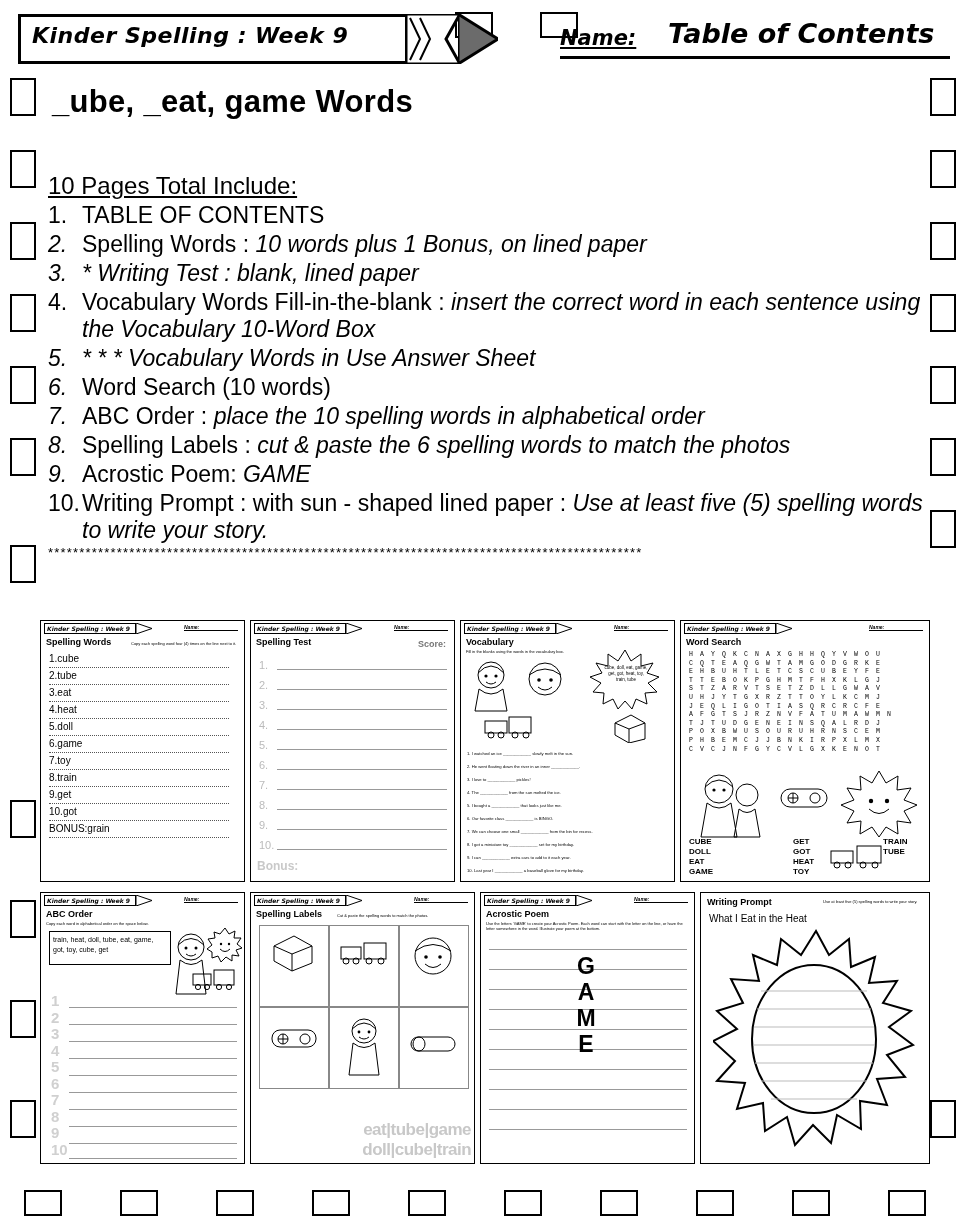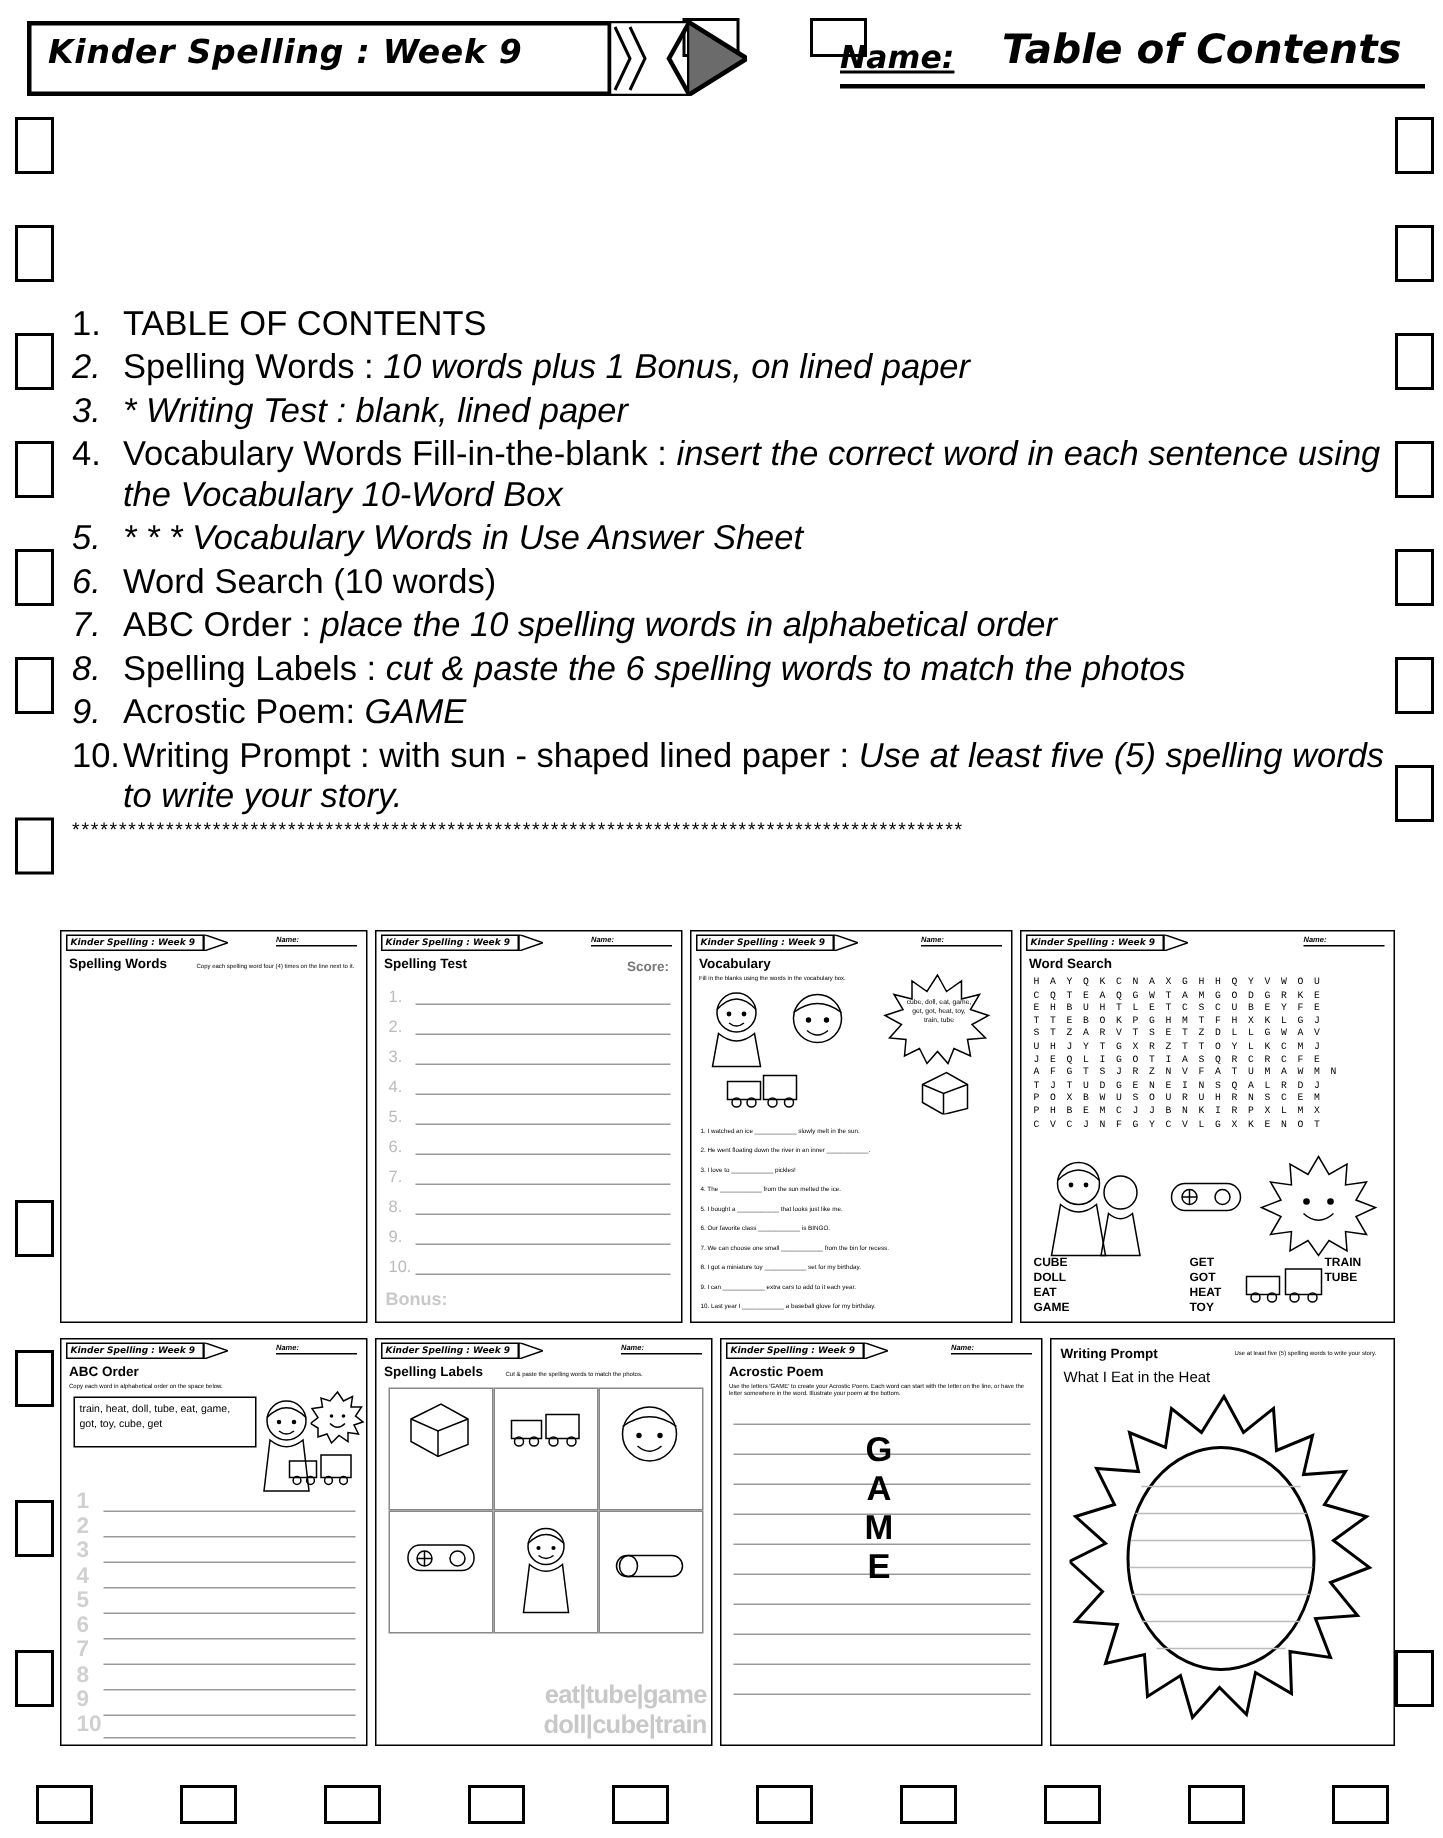--- a/index.html
+++ b/index.html
@@ -163,21 +163,23 @@
     <svg class="pencil-tip" viewBox="0 0 40 50">
       <polygon points="0,0 40,25 0,50" fill="#6b6b6b" stroke="#000" stroke-width="3"></polygon>
     </svg>
   </div>
 
   <div class="name-line">
     <span class="name-label">Name:</span>
     <span class="name-value">Table of Contents</span>
   </div>
 
-
+  <div class="subtitle">_ube, _eat, game Words</div>
+
+  <div class="list-head">10 Pages Total Include:</div>
 
   <div class="items">
     <div class="item">
       <span class="num">1.</span>
       <span class="txt"><span>TABLE OF CONTENTS</span></span>
     </div>
     <div class="item">
       <span class="num ital">2.</span>
       <span class="txt"><span>Spelling Words :</span> <span class="ital">10 words plus 1 Bonus, on lined paper</span></span>
     </div>
@@ -220,20 +222,33 @@
   <div class="thumbs">
 
     <div class="thumb" style="left:0px;top:0px;width:205px;height:262px;">
       <div class="t-pencil">Kinder Spelling : Week 9</div>
       <svg class="t-pencil-tip" viewBox="0 0 16 11">
           <polygon points="0,0 16,5.5 0,11" fill="#fff" stroke="#000" stroke-width="1"></polygon>
         </svg>
       <div class="t-name">Name:</div>
       <div class="t-title">Spelling Words</div>
       <div class="t-sub" style="left:90px;top:20px;">Copy each spelling word four (4) times on the line next to it.</div>
+      <div class="t-words">
+        <div>1.cube</div>
+        <div>2.tube</div>
+        <div>3.eat</div>
+        <div>4.heat</div>
+        <div>5.doll</div>
+        <div>6.game</div>
+        <div>7.toy</div>
+        <div>8.train</div>
+        <div>9.get</div>
+        <div>10.got</div>
+        <div>BONUS:grain</div>
+      </div>
     </div>
 
     <div class="thumb" style="left:210px;top:0px;width:205px;height:262px;">
       <div class="t-pencil">Kinder Spelling : Week 9</div>
       <svg class="t-pencil-tip" viewBox="0 0 16 11">
           <polygon points="0,0 16,5.5 0,11" fill="#fff" stroke="#000" stroke-width="1"></polygon>
         </svg>
       <div class="t-name">Name:</div>
       <div class="t-title">Spelling Test</div>
       <div class="score">Score:</div>

